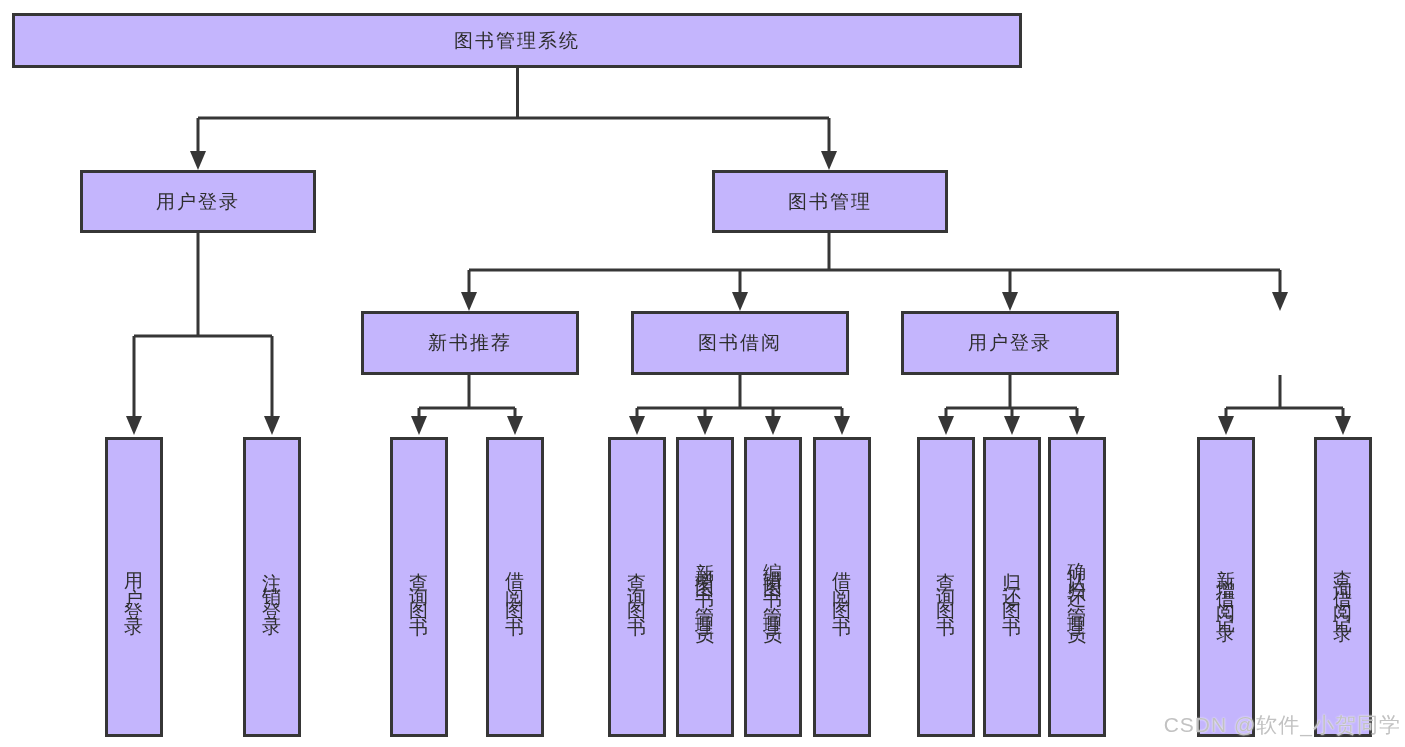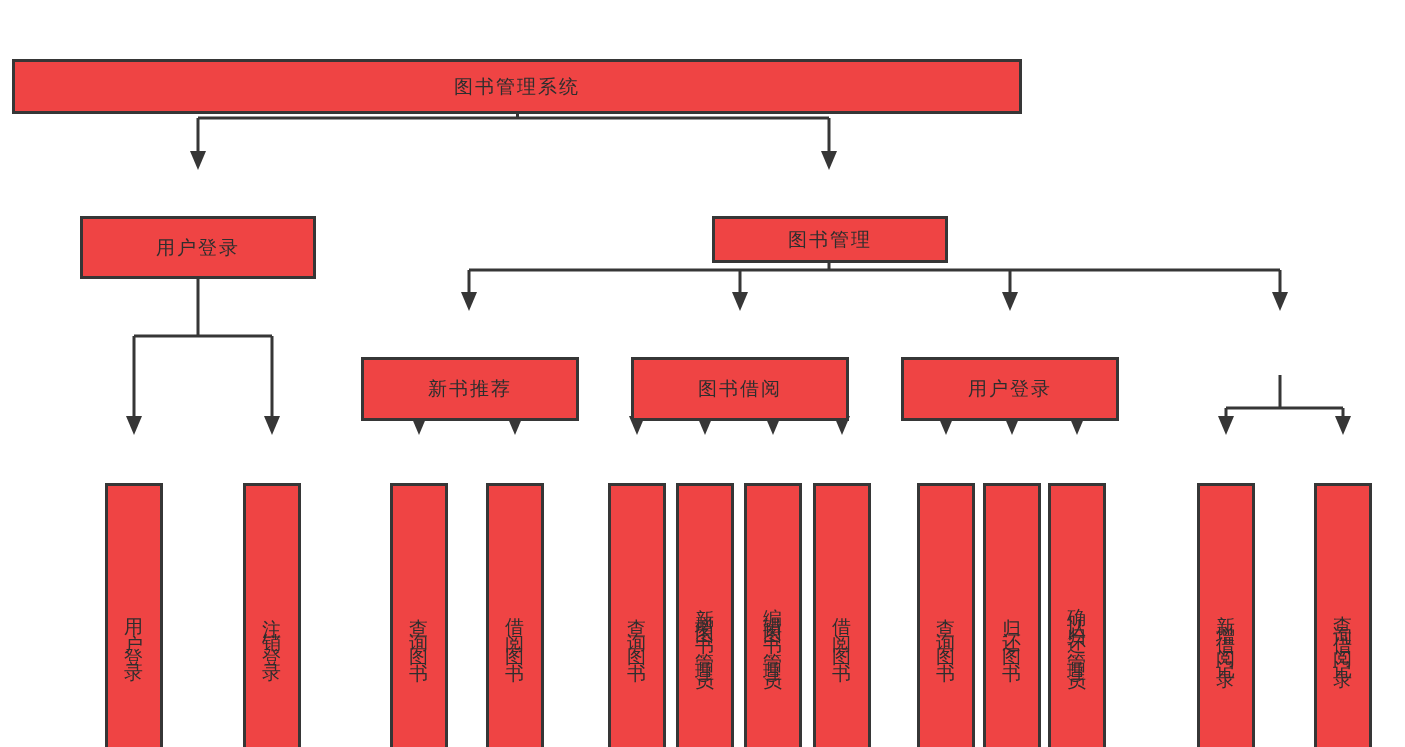--- a/index.html
+++ b/index.html
@@ -18,34 +18,33 @@
   }
   .connectors{
     position:absolute;left:0;top:0;width:1405px;height:747px;
   }
   .connectors path{stroke:var(--line);stroke-width:3;fill:none;}
   .connectors polygon{fill:var(--line);stroke:none;}
   .box{
     position:absolute;
     box-sizing:border-box;
     border:3px solid var(--line);
-    background:#ef4444;
+    background:#c4b5fd;
     display:flex;align-items:center;justify-content:center;
     color:var(--text);
-    margin-top:46px;
   }
   .hlabel{
     font-size:19px;
     letter-spacing:2px;
     color:var(--text);
     white-space:nowrap;
   }
   .root{left:12px;top:13px;width:1010px;height:55px;}
   .l1a{left:80px;top:170px;width:236px;height:63px;}
-  .l1b{left:712px;top:170px;width:236px;height:47px;}
+  .l1b{left:712px;top:170px;width:236px;height:63px;}
   .l2{top:311px;width:218px;height:64px;}
   .leaf{top:437px;width:58px;height:300px;}
   .vtext{
     writing-mode:vertical-rl;
     text-orientation:mixed;
     font-size:19px;
     color:var(--text);
     line-height:1;
   }
   .short .vtext{letter-spacing:15px;}
@@ -171,14 +170,15 @@
   <div class="box leaf long" style="left:1048px">
     <span class="vtext">确认归还（管理员）</span>
   </div>
   <div class="box leaf medium" style="left:1197px">
     <span class="vtext">新增借阅记录</span>
   </div>
   <div class="box leaf medium" style="left:1314px">
     <span class="vtext">查询借阅记录</span>
   </div>
 
+  <div class="watermark">CSDN @软件_小贺同学</div>
 
 </div>
 
 </body></html>

